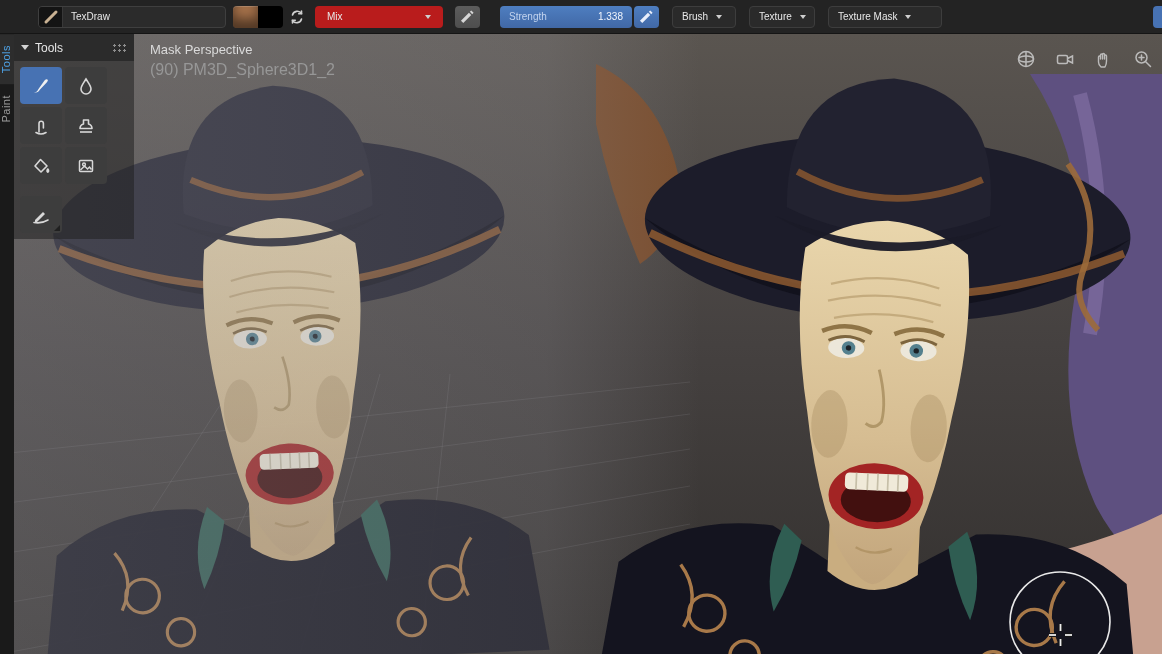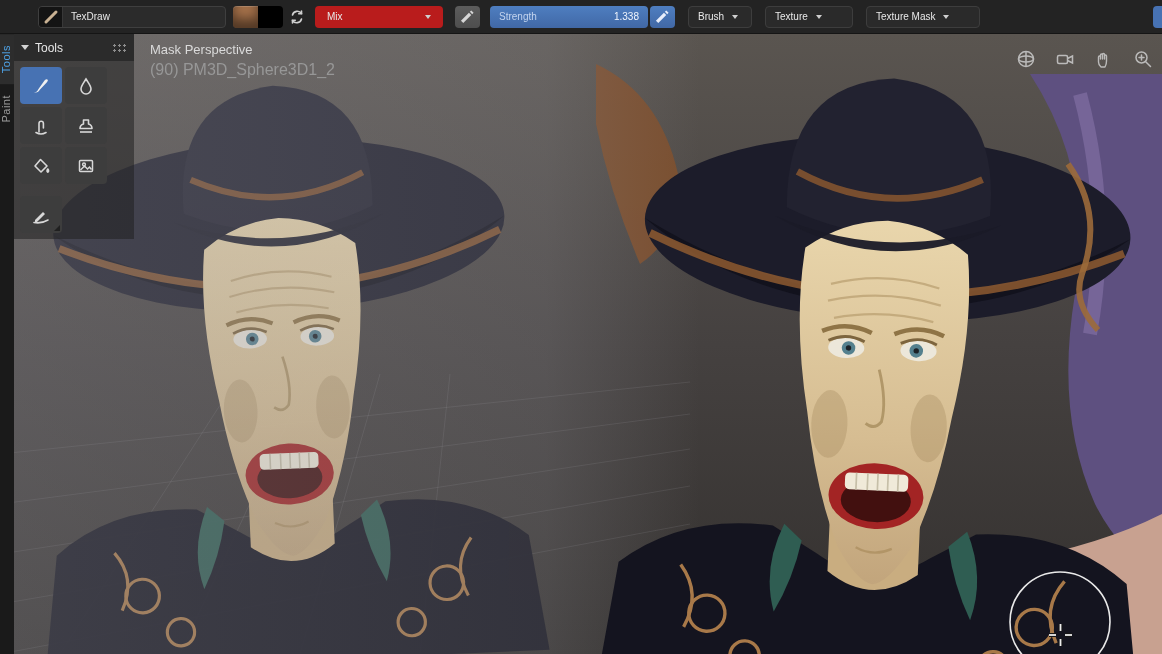--- a/index.html
+++ b/index.html
@@ -16,28 +16,28 @@
     display:flex;align-items:center;justify-content:center}
   #brush-selector .lbl{padding-left:8px}
   .swatch{width:25px;height:22px;flex:0 0 auto}
   #fg-swatch{margin-left:7px;border-radius:4px 0 0 4px;
     box-shadow:inset 0 -9px 12px rgba(0,0,0,.5),inset 0 1px 0 rgba(255,255,255,.18)}
   #bg-swatch{border-radius:0 4px 4px 0}
   .iconbtn{width:28px;height:22px;display:flex;align-items:center;justify-content:center;flex:0 0 auto}
   #mix-dropdown{width:128px;background:#b91c1c;justify-content:space-between;padding:0 12px;margin-left:4px;margin-right:10px}
   .slider{justify-content:space-between;padding:0 9px}
   #radius-slider{width:156px;background:linear-gradient(#5c5c5c,#4e4e4e)}
-  #strength-slider{width:158px;background:linear-gradient(#4e7ec0,#4168a6);margin-left:10px}
+  #strength-slider{width:132px;background:linear-gradient(#4e7ec0,#4168a6);margin-left:20px}
   #strength-slider .s-lbl{color:#c3d4ef}
   #strength-slider .s-val{color:#f0f5fd}
   .pressure{width:25px;margin-left:2px;background:linear-gradient(#5c5c5c,#4e4e4e);justify-content:center}
   .pressure.blue{background:linear-gradient(#4e7ec0,#4168a6)}
   .menu{background:#2a2a2a;border:1px solid #3d3d3d;padding:0 9px;justify-content:flex-start;margin-left:13px}
   #brush-menu{width:64px}
-  #texture-menu{width:88px}
+  #texture-menu{width:66px}
   #texture-mask-menu{width:114px}
   .chev{width:0;height:0;border-left:3.5px solid transparent;border-right:3.5px solid transparent;
     border-top:4.5px solid #cfcfcf;margin-left:8px}
   #clipped-widget{position:absolute;right:0;top:6px;width:9px;height:22px;background:#4772b3;border-radius:4px 0 0 4px}
 
   
   #viewport{position:absolute;top:34px;left:0;width:1162px;height:620px;overflow:hidden;z-index:1}
   #view-label{position:absolute;left:150px;top:42px;color:#dadada;font-size:13px;z-index:4}
   #object-label{position:absolute;left:150px;top:61px;color:#979797;font-size:16px;z-index:4}
   #nav-gizmos{position:absolute;top:46px;right:6px;display:flex;gap:13px;z-index:4}

